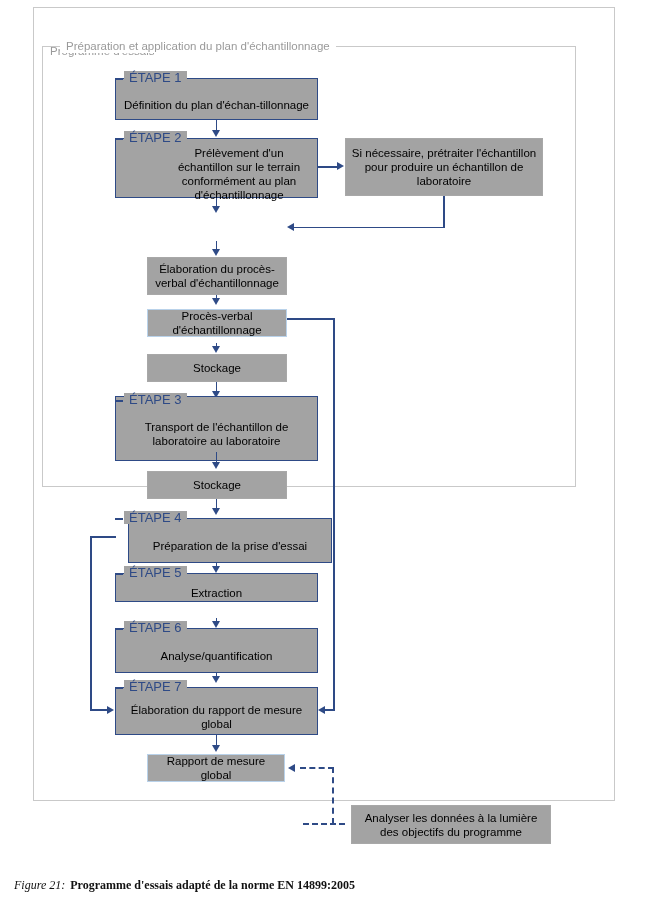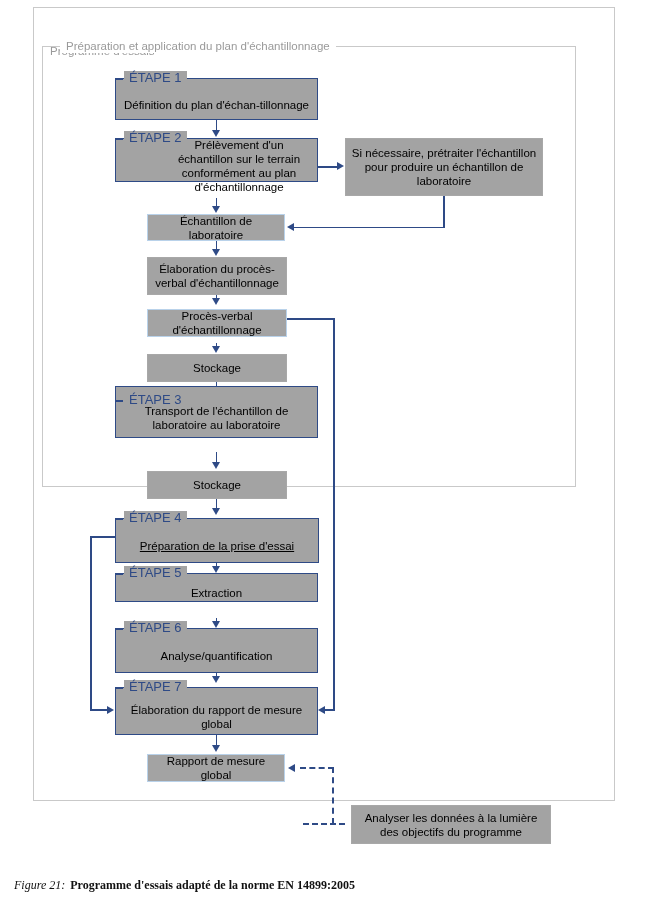--- a/index.html
+++ b/index.html
@@ -85,43 +85,40 @@
 
   <div class="box step withlabel" style="left:115px;top:78px;width:203px;height:42px;">
     <span>Définition du plan d'échan-tillonnage</span>
   </div>
   <div class="step-nub" style="left:115px;top:78px;"></div>
   <div class="step-label" style="left:124px;top:71px;">ÉTAPE 1</div>
 
   <div class="vline" style="left:215.6px;top:120px;height:12px;"></div>
   <div class="arrow down" style="left:212px;top:130px;"></div>
 
-  <div class="box step withlabel" style="left:115px;top:138px;width:203px;height:44px;padding-left:45px;">
+  <div class="box step withlabel" style="left:115px;top:138px;width:203px;height:60px;padding-left:45px;">
     <span>Prélèvement d'un échantillon sur le terrain conformément au plan d'échantillonnage</span>
   </div>
   <div class="step-nub" style="left:115px;top:138px;"></div>
   <div class="step-label" style="left:124px;top:131px;">ÉTAPE 2</div>
 
   <div class="hline" style="left:318px;top:166px;width:20px;"></div>
   <div class="arrow right" style="left:337px;top:162px;"></div>
 
   <div class="box gray" style="left:345px;top:138px;width:198px;height:58px;">
     <span>Si nécessaire, prétraiter l'échantillon pour produire un échantillon de laboratoire</span>
   </div>
 
   <div class="vline" style="left:443px;top:196px;width:1.8px;height:32px;"></div>
   <div class="hline" style="left:294px;top:226.5px;width:150px;"></div>
   <div class="arrow left" style="left:287px;top:223px;"></div>
 
   <div class="vline" style="left:215.6px;top:198px;height:9px;"></div>
   <div class="arrow down" style="left:212px;top:206px;"></div>
 
-  <div class="box lightblue" style="left:147px;top:214px;width:138px;height:27px;">
-    <span>Échantillon de laboratoire</span>
-  </div>
 
   <div class="vline" style="left:215.6px;top:241px;height:9px;"></div>
   <div class="arrow down" style="left:212px;top:249px;"></div>
 
   <div class="box gray" style="left:147px;top:257px;width:140px;height:38px;">
     <span>Élaboration du procès-verbal d'échantillonnage</span>
   </div>
 
   <div class="vline" style="left:215.6px;top:295px;height:5px;"></div>
   <div class="arrow down" style="left:212px;top:298px;"></div>
@@ -138,37 +135,37 @@
   <div class="vline" style="left:215.6px;top:343px;height:5px;"></div>
   <div class="arrow down" style="left:212px;top:346px;"></div>
 
   <div class="box gray" style="left:147px;top:354px;width:140px;height:28px;">
     <span>Stockage</span>
   </div>
 
   <div class="vline" style="left:215.6px;top:382px;height:11px;"></div>
   <div class="arrow down" style="left:212px;top:391px;"></div>
 
-  <div class="box step withlabel" style="left:115px;top:386px;width:203px;height:52px;">
+  <div class="box step withlabel" style="left:115px;top:396px;width:203px;height:65px;">
     <span>Transport de l'échantillon de laboratoire au laboratoire</span>
   </div>
   <div class="step-nub" style="left:115px;top:400px;"></div>
   <div class="step-label" style="left:124px;top:393px;">ÉTAPE 3</div>
 
   <div class="vline" style="left:215.6px;top:452px;height:12px;"></div>
   <div class="arrow down" style="left:212px;top:462px;"></div>
 
   <div class="box gray" style="left:147px;top:471px;width:140px;height:28px;">
     <span>Stockage</span>
   </div>
 
   <div class="vline" style="left:215.6px;top:499px;height:11px;"></div>
   <div class="arrow down" style="left:212px;top:508px;"></div>
 
-  <div class="box step withlabel" style="left:115px;top:518px;width:204px;height:45px;text-decoration:underline;">
+  <div class="box step withlabel" style="left:128px;top:518px;width:204px;height:45px;">
     <span>Préparation de la prise d'essai</span>
   </div>
   <div class="step-nub" style="left:115px;top:518px;"></div>
   <div class="step-label" style="left:124px;top:511px;">ÉTAPE 4</div>
 
   <div class="hline" style="left:90px;top:536px;width:26px;"></div>
   <div class="vline" style="left:90px;top:536px;height:174px;"></div>
   <div class="hline" style="left:90px;top:709px;width:18px;"></div>
   <div class="arrow right" style="left:107px;top:705.5px;"></div>
 

